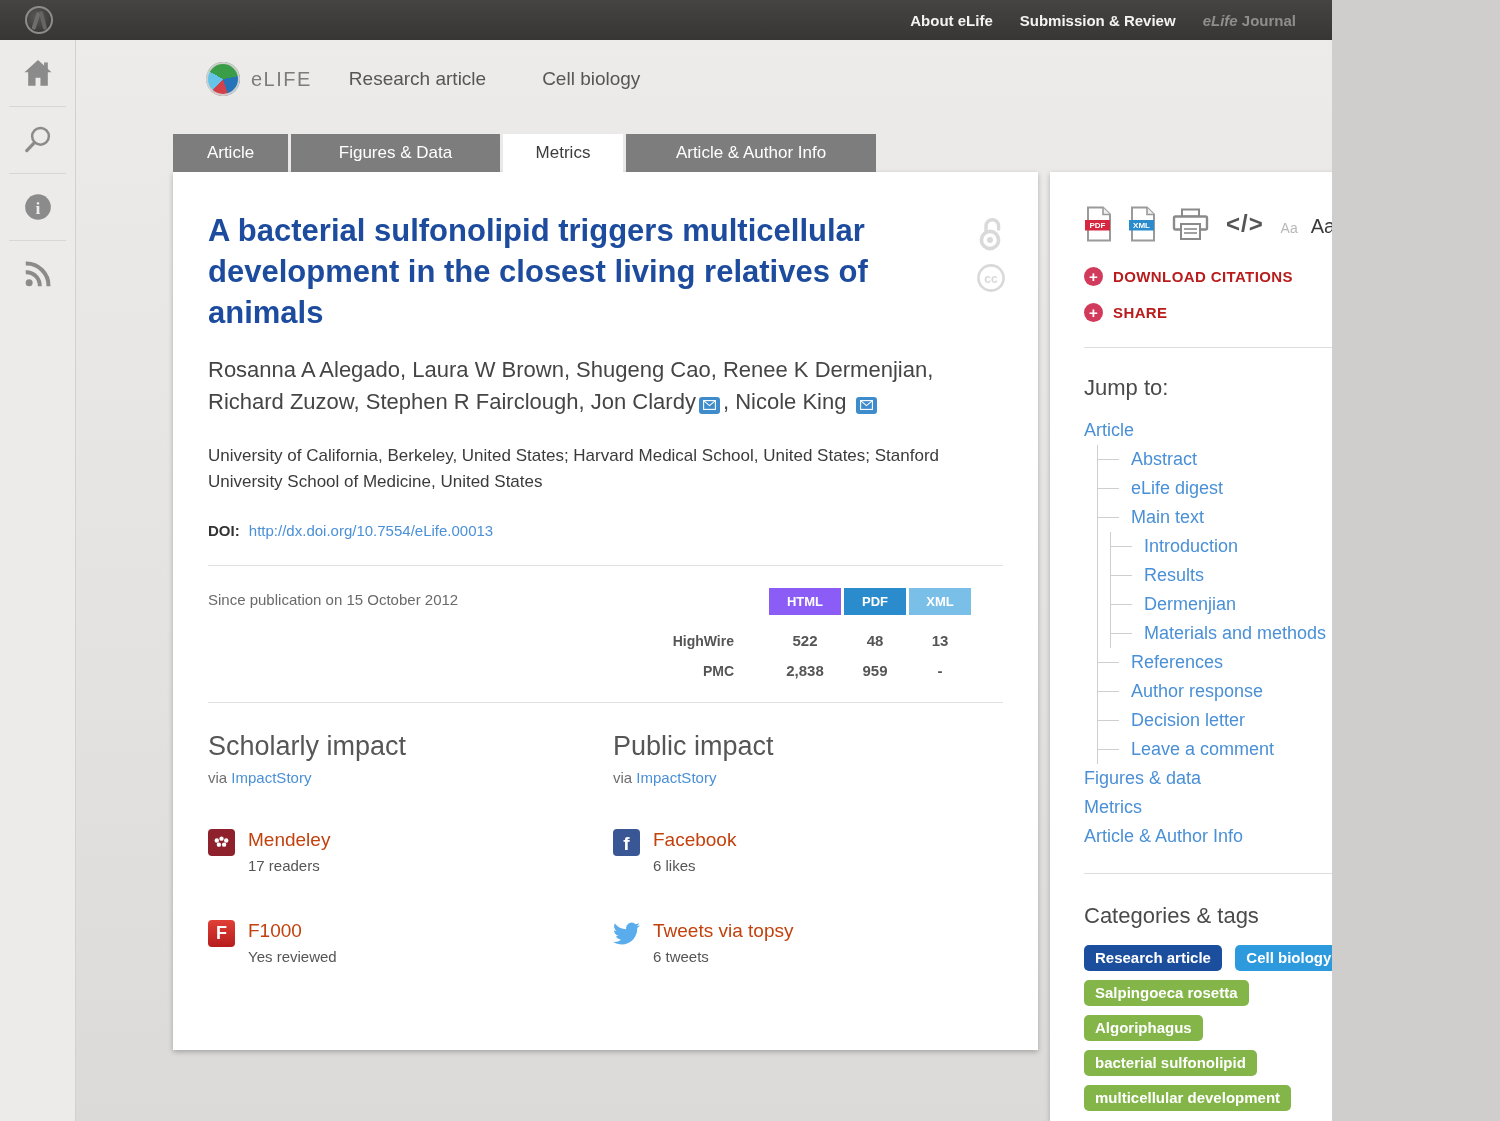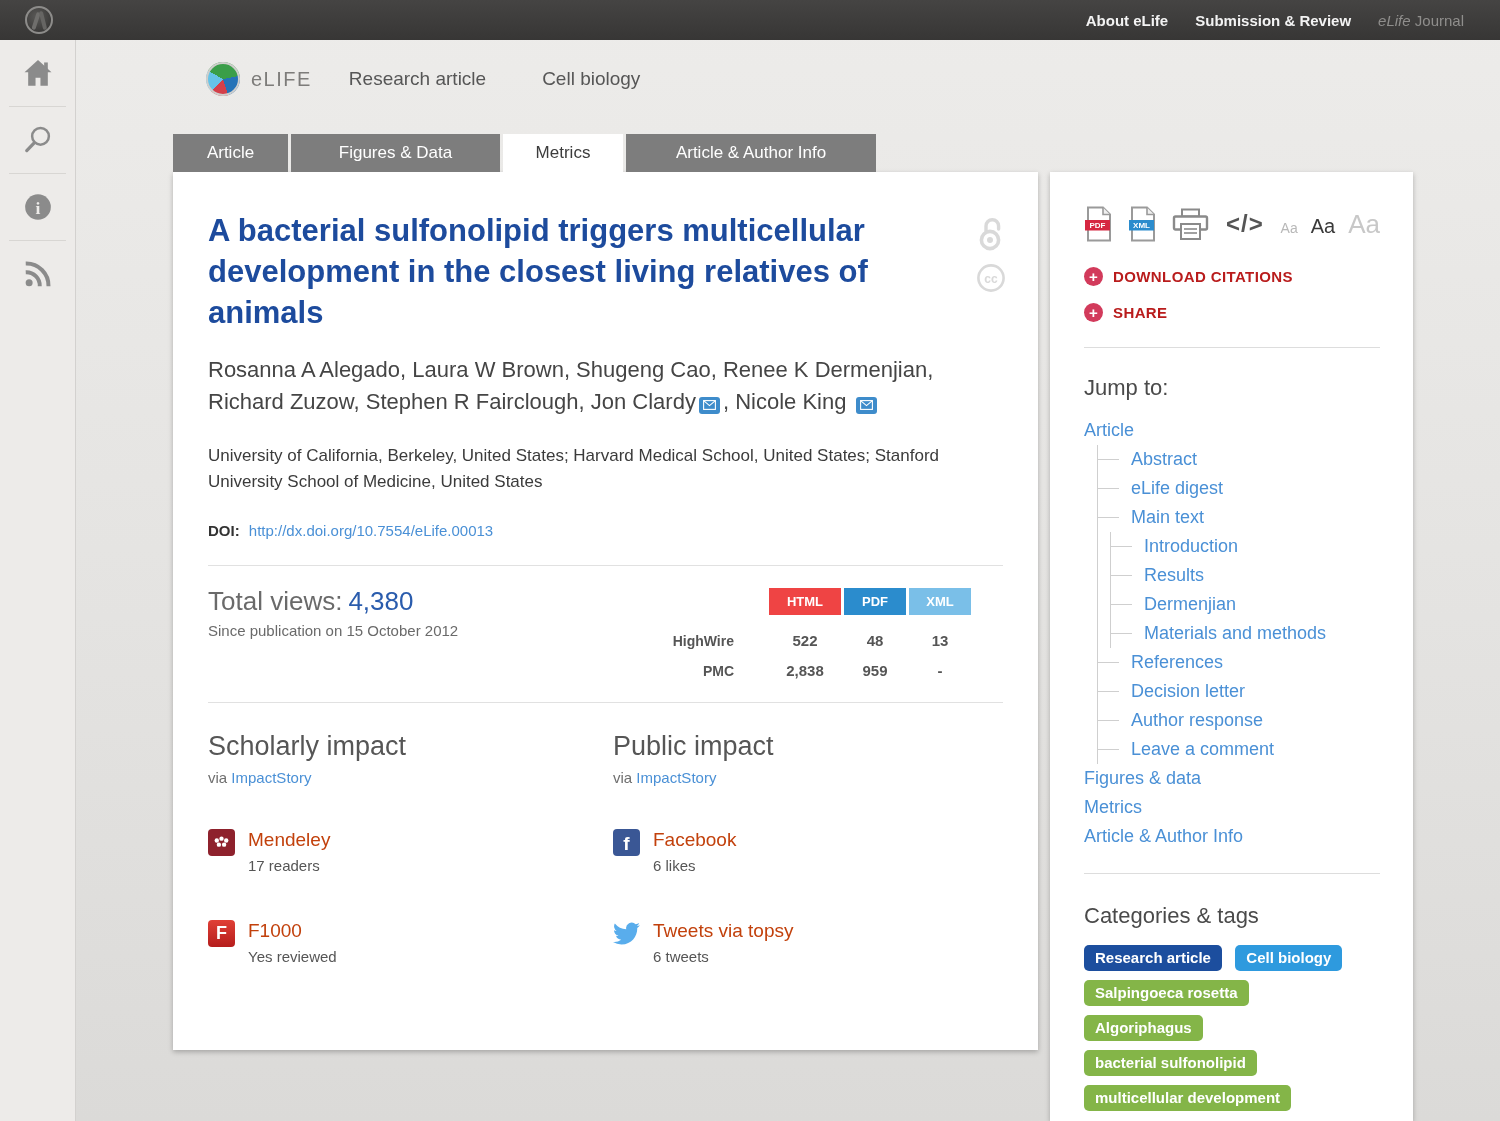--- a/index.html
+++ b/index.html
@@ -1,35 +1,35 @@
 <!DOCTYPE html>
 <html><head>
 <meta charset="utf-8">
 <style>
   * { box-sizing: border-box; }
   html,body { margin:0; padding:0; background:#cfcecc; }
   #screen {
-    position:relative; width:1500px; height:1121px; overflow:hidden;
+    position:relative; width:1332px; height:1121px; overflow:hidden;
     font-family:"Liberation Sans", sans-serif;
     background:linear-gradient(180deg,#edecea 0%, #e4e3e1 55%, #dbdad8 100%);
   }
 
   
   .topbar { position:absolute; top:0; left:0; right:0; height:40px;
     background:linear-gradient(#454443,#373635); display:flex; align-items:center; z-index:30; }
   .topbar-logo { width:28px; height:28px; border-radius:50%; margin-left:25px;
     border:2px solid #8d8c8a; background:radial-gradient(circle at 40% 35%, #5a5957, #3c3b3a 70%);
     position:relative; overflow:hidden; }
   .topbar-logo::before { content:""; position:absolute; left:7px; top:4px; width:4px; height:18px;
     background:#6f6e6c; transform:rotate(18deg); border-radius:3px; }
   .topbar-logo::after { content:""; position:absolute; left:14px; top:3px; width:4px; height:19px;
     background:#666563; transform:rotate(-14deg); border-radius:3px; }
   .topnav { margin-left:auto; margin-right:36px; display:flex; align-items:center; gap:27px; }
   .topnav a { color:#f3f3f3; font-size:15px; font-weight:bold; text-decoration:none; }
-  .topnav .journal { color:#8f8e8c; font-weight:normal; }
+  .topnav .journal { color:#8f8e8c; font-weight:bold; }
   .topnav .journal i { font-style:italic; }
 
   
   .sidebar { position:absolute; top:40px; left:0; bottom:0; width:76px;
     background:#edebe9; border-right:1px solid #d3d1cf; z-index:10; }
   .side-item { height:66px; display:flex; align-items:center; justify-content:center; cursor:pointer; }
   .side-sep { height:1px; background:#d8d6d3; margin:0 9px; }
 
   
   .brandrow { position:absolute; left:206px; top:62px; display:flex; align-items:center; z-index:5; }
@@ -68,21 +68,21 @@
 
   .views { display:flex; justify-content:space-between; padding:20px 0 23px; }
   .tv-line { font-size:26px; color:#6a6a6a; }
   .tv-line .val { color:#2a5cad; margin-left:6px; }
   .tv-since { margin-top:5px; font-size:15px; color:#6a6a6a; }
 
   .vtable { width:332px; margin-top:2px; }
   .vt-row { display:grid; grid-template-columns:95px 72px 62px 62px; column-gap:3px; align-items:center; }
   .vt-label { font-size:14px; color:#555; text-align:right; padding-right:32px; }
   .vt-h { color:#fff; font-size:13px; font-weight:bold; text-align:center; padding:6px 0; }
-  .vt-html { background:#ef4444; } .vt-pdf { background:#2b8ccd; } .vt-xml { background:#7abfe8; }
+  .vt-html { background:#8b5cf6; } .vt-pdf { background:#2b8ccd; } .vt-xml { background:#7abfe8; }
   .vt-cell { font-size:15px; color:#555; text-align:center; }
   .vt-data { margin-top:17px;font-weight:bold; }
   .vt-data + .vt-data { margin-top:13px; }
 
   .impact { display:flex; padding-top:28px; }
   .imp-col1 { width:405px; }
   .imp-col2 { flex:1; }
   .imp-h { font-size:27px; color:#565656; }
   .imp-via { margin-top:7px; font-size:15px; color:#6f6f6f; }
   .imp-via a { color:#4a90d6; text-decoration:none; }
@@ -229,21 +229,20 @@
 
     <div class="doi">
       <span class="lbl">DOI:</span>
       <a>http://dx.doi.org/10.7554/eLife.00013</a>
     </div>
 
     <div class="hr"></div>
 
     <div class="views">
       <div>
-        <div class="tv-line"><span>Total views:</span><span class="val">4,380</span></div>
         <div class="tv-since">Since publication on 15 October 2012</div>
       </div>
       <div class="vtable">
         <div class="vt-row">
           <div class="vt-label"></div>
           <div class="vt-h vt-html">HTML</div>
           <div class="vt-h vt-pdf">PDF</div>
           <div class="vt-h vt-xml">XML</div>
         </div>
         <div class="vt-row vt-data">
@@ -369,22 +368,22 @@
         <a class="jt-branch">Abstract</a>
         <a class="jt-branch">eLife digest</a>
         <a class="jt-branch">Main text</a>
         <div class="jt-g2">
           <a class="jt-branch">Introduction</a>
           <a class="jt-branch">Results</a>
           <a class="jt-branch">Dermenjian</a>
           <a class="jt-branch">Materials and methods</a>
         </div>
         <a class="jt-branch">References</a>
+        <a class="jt-branch">Author response</a>
         <a class="jt-branch">Decision letter</a>
-        <a class="jt-branch">Author response</a>
         <a class="jt-branch">Leave a comment</a>
       </div>
       <a>Figures &amp; data</a>
       <a>Metrics</a>
       <a>Article &amp; Author Info</a>
     </div>
 
     <div class="rp-hr" style="margin-top:22px;"></div>
 
     <div class="rp-h" style="margin-top:29px;">Categories &amp; tags</div>

